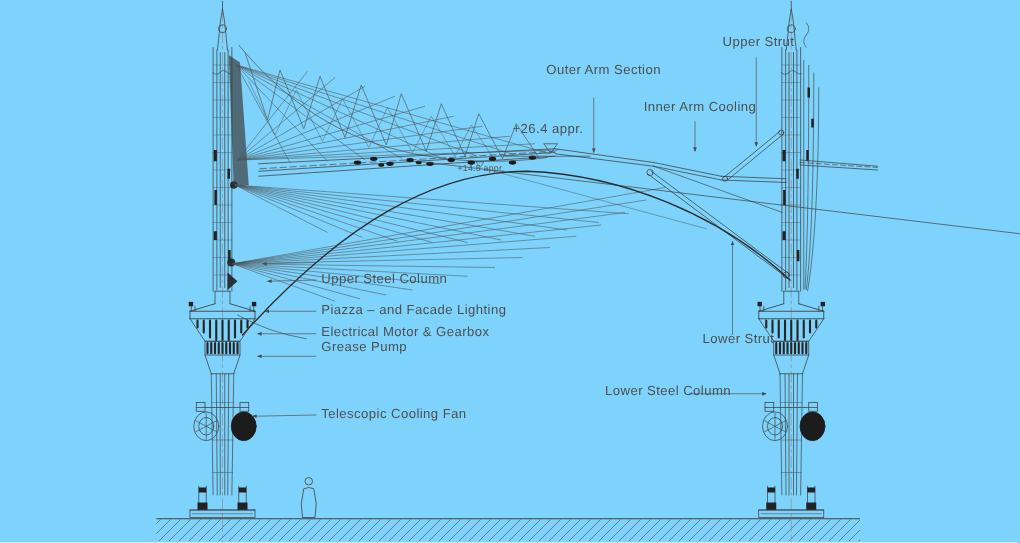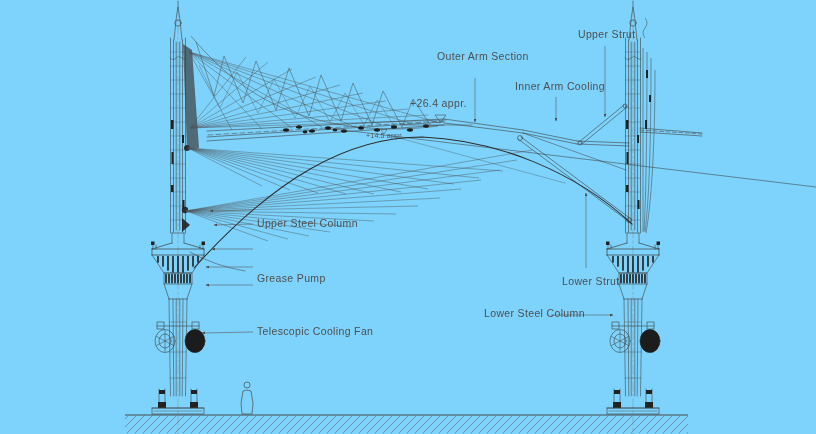--- a/index.html
+++ b/index.html
@@ -186,18 +186,20 @@
     <path d="M551,315 L613,315" marker-end="url(#arw)"></path>
   </g>
 </svg>
 
 <div class="lbl" style="left:578px;top:29px">Upper Strut</div>
 <div class="lbl" style="left:437px;top:51px">Outer Arm Section</div>
 <div class="lbl" style="left:515px;top:81px">Inner Arm Cooling</div>
 <div class="lbl" style="left:410px;top:98px">+26.4 appr.</div>
 <div class="lbl small" style="left:366px;top:132px">+14.5 appr.</div>
 <div class="lbl" style="left:257px;top:218px">Upper Steel Column</div>
+<div class="lbl" style="left:257px;top:243px">Piazza – and Facade Lighting</div>
+<div class="lbl" style="left:257px;top:261px">Electrical Motor &amp; Gearbox</div>
 <div class="lbl" style="left:257px;top:273px">Grease Pump</div>
 <div class="lbl" style="left:257px;top:326px">Telescopic Cooling Fan</div>
-<div class="lbl" style="left:562px;top:276px">Lower Strut</div>
+<div class="lbl" style="left:562px;top:266px">Lower Strut</div>
 <div class="lbl" style="left:484px;top:308px">Lower Steel Column</div>
 
 </div>
 
 </body></html>

